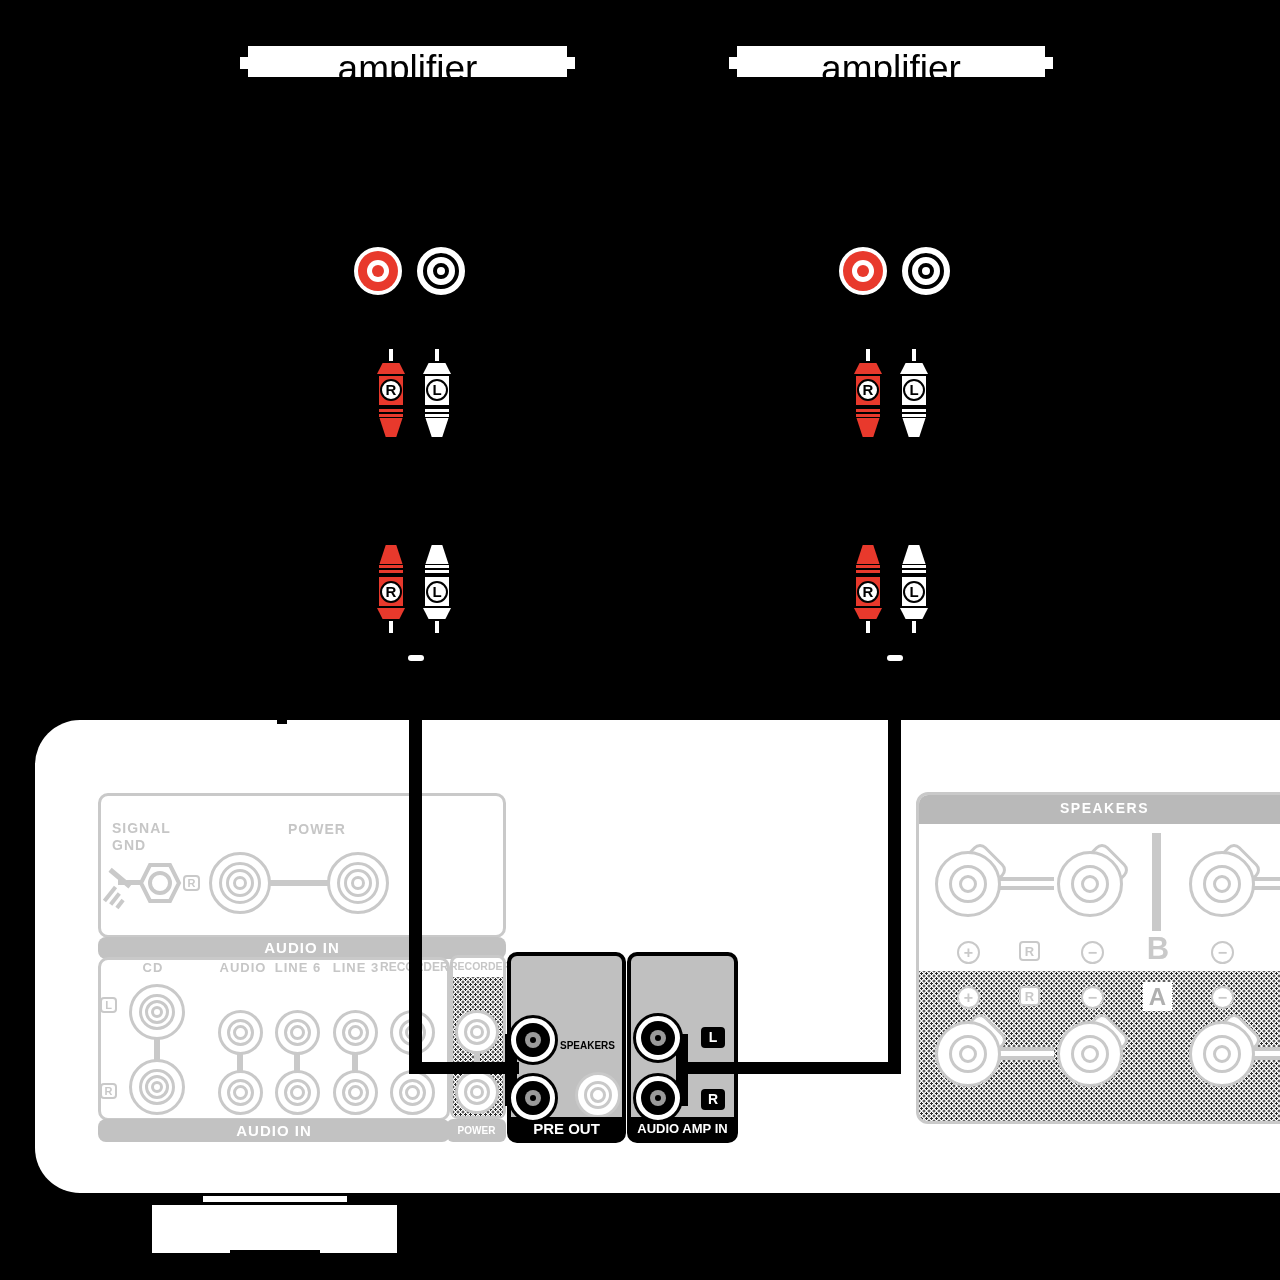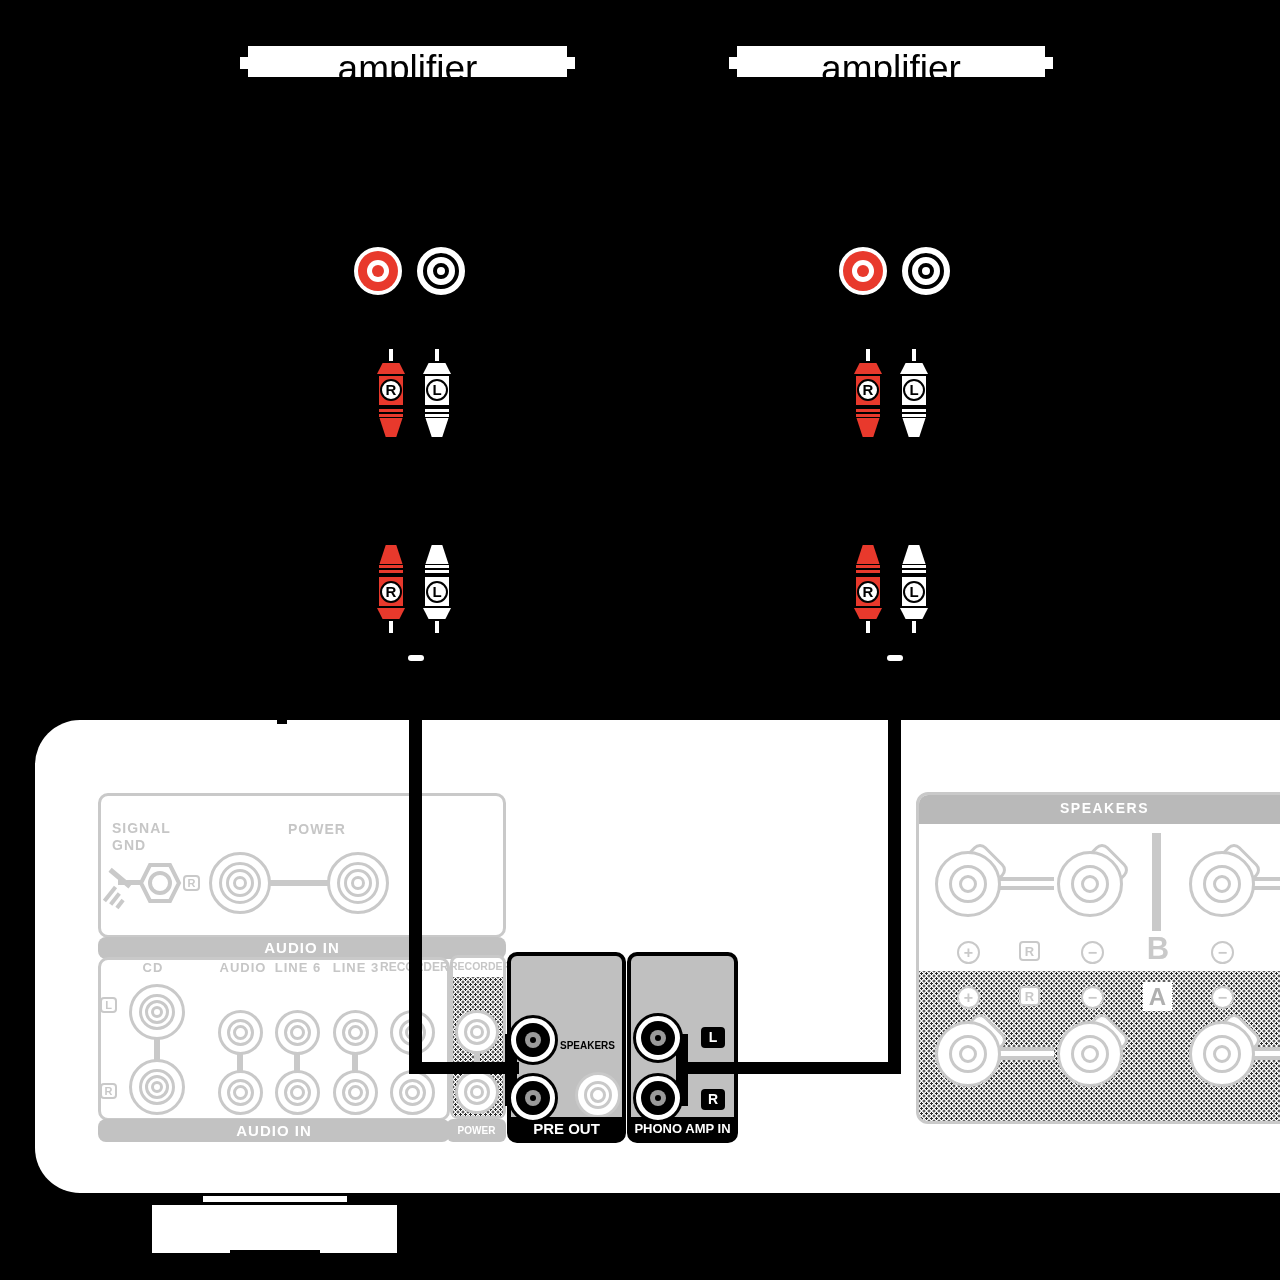--- a/index.html
+++ b/index.html
@@ -335,21 +335,21 @@
   <div class="abs" style="left:560px;top:1040px;width:72px;font:bold 10px/12px 'Liberation Sans',sans-serif;color:#000;z-index:5">SPEAKERS</div>
   <div class="abs ljack" style="left:575px;top:1072px;width:46px;height:46px;z-index:5">
     <div style="inset:6px"></div>
       <div style="inset:12px"></div>
     </div>
   <div class="abs kband" style="left:510px;top:1117px;width:113px;height:24px;font-size:15px;line-height:24px;z-index:5">PRE OUT</div>
 
   <div class="abs kpanel" style="left:627px;top:952px;width:111px;height:191px;z-index:4"></div>
   <div class="abs badge-k" style="left:701px;top:1027px;width:24px;height:21px;font-size:14px;line-height:21px;z-index:5">L</div>
   <div class="abs badge-k" style="left:701px;top:1089px;width:24px;height:21px;font-size:14px;line-height:21px;z-index:5">R</div>
-  <div class="abs kband" style="left:630px;top:1117px;width:105px;height:24px;font-size:13px;line-height:24px;z-index:5">PHONO AMP IN</div>
+  <div class="abs kband" style="left:630px;top:1117px;width:105px;height:24px;font-size:13px;line-height:24px;z-index:5">AUDIO AMP IN</div>
 
   <div class="abs cable" style="left:409px;top:658px;width:13px;height:416px;z-index:6"></div>
   <div class="abs cable" style="left:409px;top:1062px;width:110px;height:12px;z-index:6"></div>
   <div class="abs cable" style="left:505px;top:1034px;width:12px;height:72px;z-index:6"></div>
   <div class="abs cable" style="left:513px;top:1034px;width:22px;height:12px;z-index:6"></div>
   <div class="abs cable" style="left:513px;top:1094px;width:22px;height:12px;z-index:6"></div>
 
   <div class="abs cable" style="left:888px;top:658px;width:13px;height:416px;z-index:6"></div>
   <div class="abs cable" style="left:682px;top:1062px;width:206px;height:12px;z-index:6"></div>
   <div class="abs cable" style="left:676px;top:1034px;width:12px;height:72px;z-index:6"></div>

